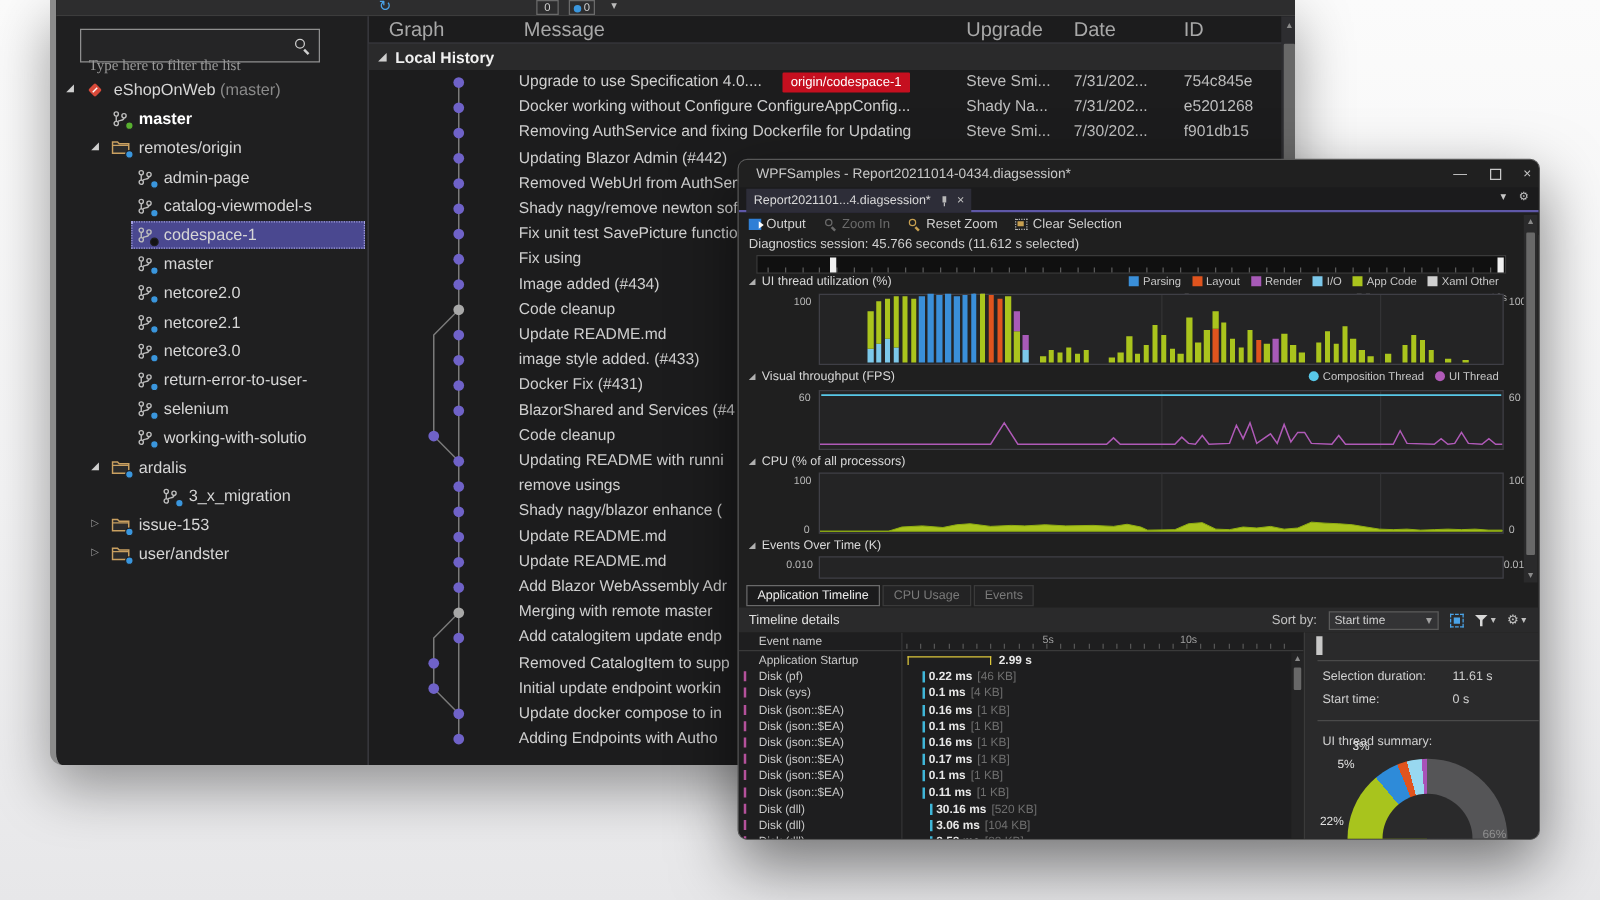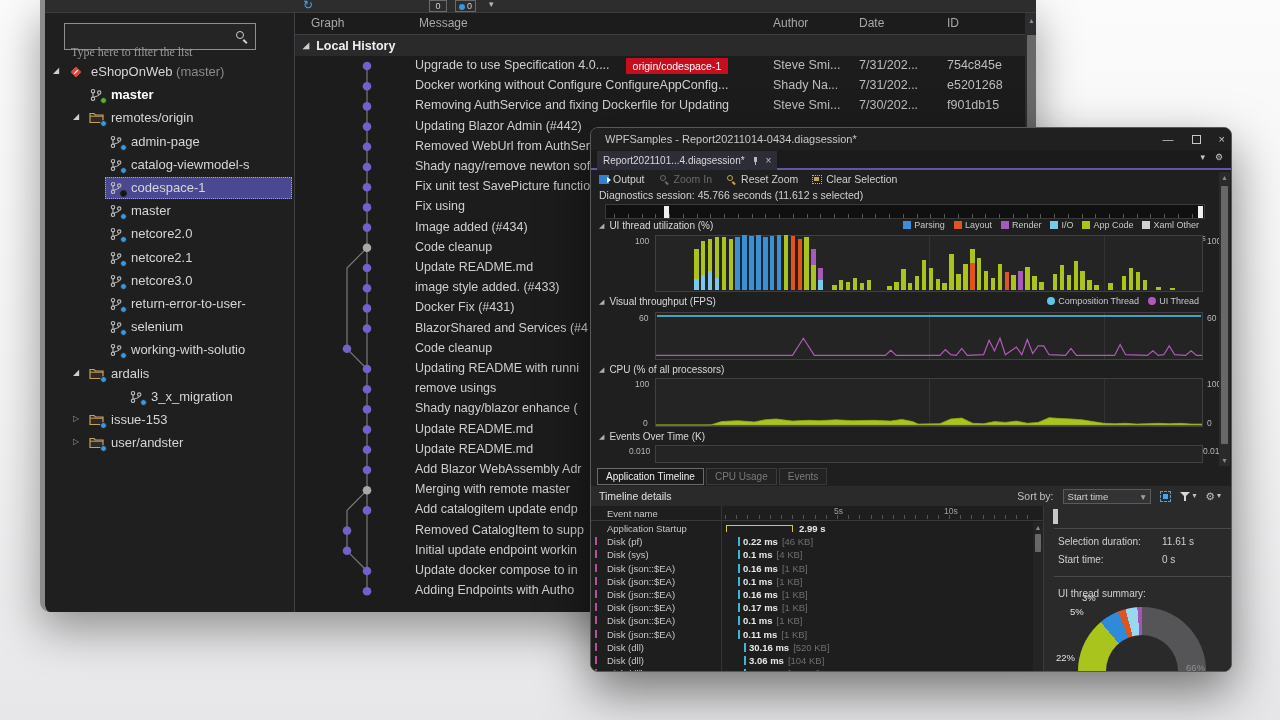--- a/index.html
+++ b/index.html
@@ -28,21 +28,21 @@
   .expander { position:absolute; top:5px; width:12px; color:#cfcfcf; font-size:8px; }
   .expander.closed { color:#9a9a9a; }
   .ticon { position:absolute; top:4px; width:15px; height:14px; }
   .tdot { position:absolute; right:-3px; bottom:-2px; width:7px; height:7px; border-radius:50%; border:1.5px solid #1f1f20; }
   .tlabel { position:absolute; top:3px; white-space:nowrap; }
   .tlabel.bold { font-weight:bold; color:#ffffff; }
   .tsuffix { color:#8a8a8a; }
 
   
   .hist-pane { position:absolute; left:249px; top:13px; width:747px; height:599px; background:#1c1c1d; border-left:1px solid #3f3f46; }
-  .hist-header { position:absolute; left:0; top:0; width:100%; height:22px; border-bottom:1px solid #3f3f46; color:#a8a8a8; font-size:12px; }
+  .hist-header { position:absolute; left:0; top:0; width:100%; height:22px; border-bottom:1px solid #3f3f46; color:#a8a8a8; font-size:16px; }
   .hist-header span { position:absolute; top:3px; }
   .hist-section { position:absolute; left:0; top:22px; width:100%; height:21px; background:#2a2a2b; color:#f0f0f0; font-weight:bold; font-size:12.5px; line-height:21px; }
   .hist-section .expander { position:static; margin:0 7px 0 8px; font-size:8px; vertical-align:2px; }
   .commits { position:absolute; left:0; top:43px; width:100%; height:556px; overflow:hidden; }
   .commit-row { position:absolute; left:0; width:100%; height:20.2px; font-size:12.5px; color:#cfcfcf; }
   .cmsg-wrap { position:absolute; left:120px; top:2px; display:flex; gap:16px; white-space:nowrap; }
   .badge { background:#c50f1f; color:#fff; font-size:10.5px; padding:1px 7px; border-radius:1px; line-height:14px; }
   .cauthor { position:absolute; left:478px; top:2px; color:#bdbdbd; }
   .cdate { position:absolute; left:564px; top:2px; color:#bdbdbd; }
   .cid { position:absolute; left:652px; top:2px; color:#bdbdbd; }
@@ -300,21 +300,21 @@
             </svg><span class="tdot" style="background: rgb(58, 150, 221);"></span></span>
           <span class="tlabel" style="left: 66px;">user/andster</span>
         </div>
       </div>
   </div>
 
   <div class="hist-pane">
     <div class="hist-header">
       <span style="left:16px">Graph</span>
       <span style="left:124px">Message</span>
-      <span style="left:478px">Author</span>
+      <span style="left:478px">Upgrade</span>
       <span style="left:564px">Date</span>
       <span style="left:652px">ID</span>
     </div>
     <div class="hist-section">
       <span class="expander">◢</span><span>Local History</span>
     </div>
     <svg id="graph-svg" width="110" height="556">
         <path d="M72,10 L72,535.1999999999999" stroke="#7a7a7a" stroke-width="1.2" fill="none"></path>
         <path d="M72,191.79999999999998 L52,212 L52,292.8 L72,313" stroke="#7a7a7a" stroke-width="1.2" fill="none"></path>
         <path d="M72,434.2 L52,454.4 L52,494.79999999999995 L72,515" stroke="#7a7a7a" stroke-width="1.2" fill="none"></path>

